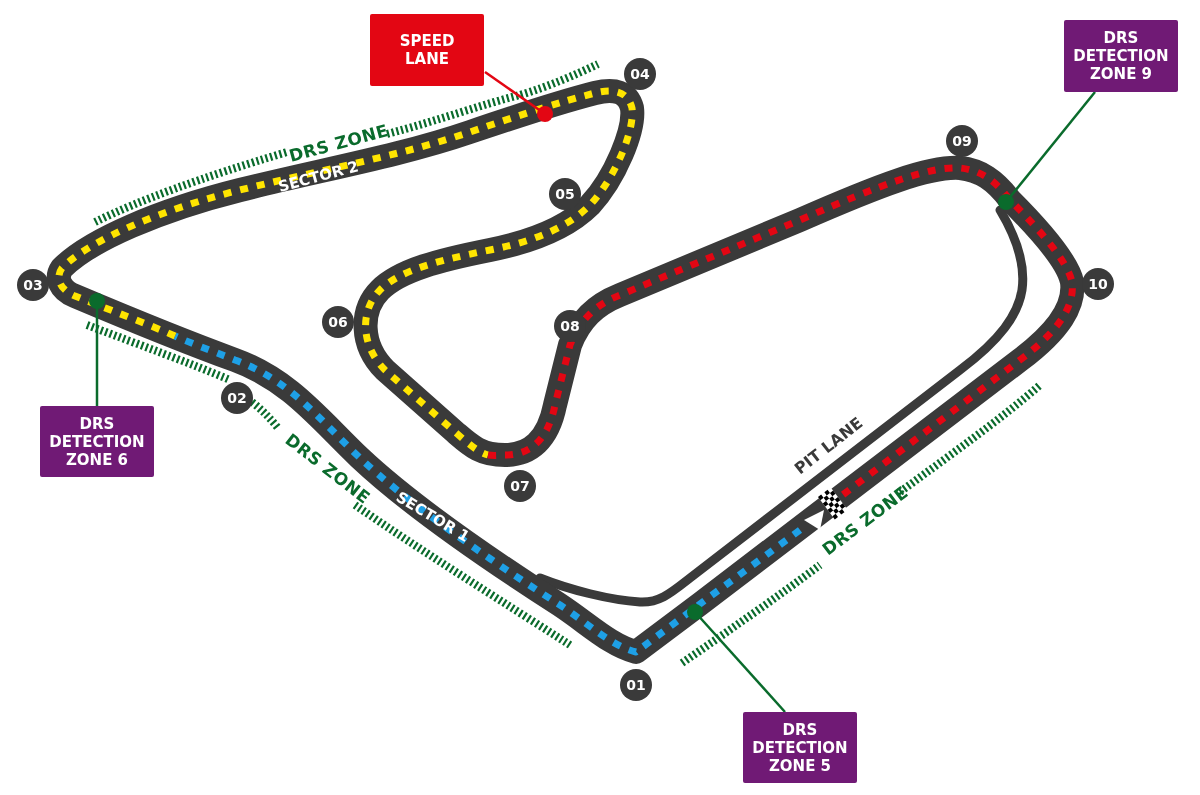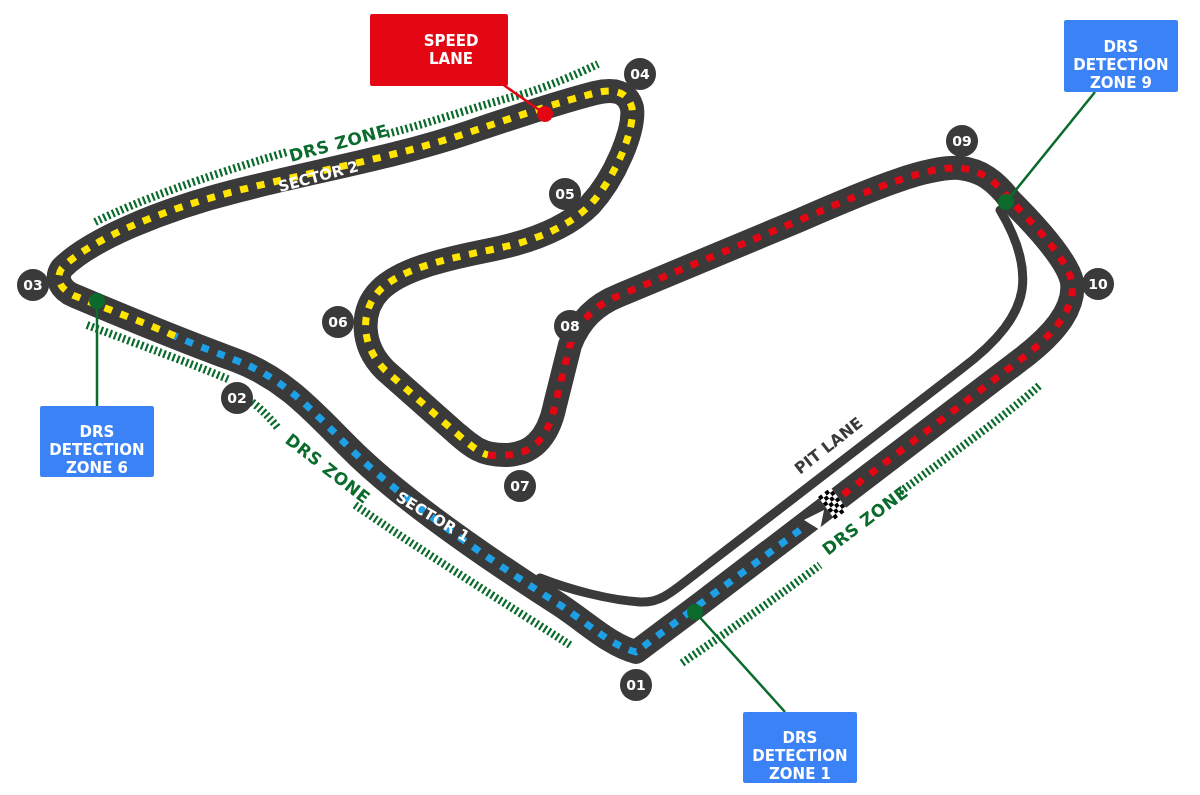--- a/index.html
+++ b/index.html
@@ -9,21 +9,21 @@
   .pitlane { fill: none; stroke: #3a3a3a; stroke-width: 9; stroke-linecap: round; stroke-linejoin: round; }
   .dash { fill: none; stroke-width: 7; stroke-dasharray: 8 9; stroke-linecap: butt; stroke-linejoin: round; }
   .drs-hatch { fill: none; stroke: #0a6b2c; stroke-width: 8; stroke-dasharray: 2.2 2.6; }
   .drs-text { fill: #0a6b2c; font-weight: bold; font-size: 17px; font-family: "DejaVu Sans", sans-serif; letter-spacing: 0.5px; }
   .sector-text { fill: #ffffff; font-weight: bold; font-size: 15px; font-family: "DejaVu Sans", sans-serif; }
   .pit-text { fill: #3a3a3a; font-weight: bold; font-size: 16px; font-family: "DejaVu Sans", sans-serif; }
   .turn-circle { fill: #3a3a3a; }
   .turn-text { fill: #ffffff; font-weight: bold; font-size: 14px; font-family: "DejaVu Sans", sans-serif; text-anchor: middle; dominant-baseline: central; }
   .callout-box { position: absolute; color: #ffffff; font-weight: bold; font-family: "DejaVu Sans", sans-serif; text-align: center; font-size: 15px; line-height: 18px; border-radius: 2px; display: flex; flex-direction: column; justify-content: center; align-items: center; }
   .callout-box span { display: block; }
-  .green-box { background: #3b82f6; justify-content: flex-end; }
+  .green-box { background: #701a75; }
   .red-box { background: #e30613; }
 </style>
 </head>
 <body>
 
 <svg id="map" viewBox="0 0 1200 795" xmlns="http://www.w3.org/2000/svg">
 
   <g>
     <path class="drs-hatch" d="M95,222 C140,200 200,178 287,152"></path>
     <path class="drs-hatch" d="M387,134 C440,120 480,105 520,95 C550,86 575,75 598,64"></path>
@@ -126,34 +126,34 @@
         <circle class="turn-circle" cx="962" cy="141" r="16"></circle>
         <text class="turn-text" x="962" y="141">09</text>
       </g>
     <g>
         <circle class="turn-circle" cx="1098" cy="284" r="16"></circle>
         <text class="turn-text" x="1098" y="284">10</text>
       </g>
   </g>
 </svg>
 
-<div class="callout-box red-box" style="left:370px; top:14px; width:114px; height:72px;padding-left:24px;">
+<div class="callout-box red-box" style="left:370px; top:14px; width:114px; height:72px;">
   <span>SPEED</span>
   <span>LANE</span>
 </div>
 
 <div class="callout-box green-box" style="left:1064px; top:20px; width:114px; height:72px;">
   <span>DRS</span>
   <span>DETECTION</span>
   <span>ZONE 9</span>
 </div>
 
 <div class="callout-box green-box" style="left:40px; top:406px; width:114px; height:71px;">
   <span>DRS</span>
   <span>DETECTION</span>
   <span>ZONE 6</span>
 </div>
 
 <div class="callout-box green-box" style="left:743px; top:712px; width:114px; height:71px;">
   <span>DRS</span>
   <span>DETECTION</span>
-  <span>ZONE 1</span>
+  <span>ZONE 5</span>
 </div>
 
 </body></html>

